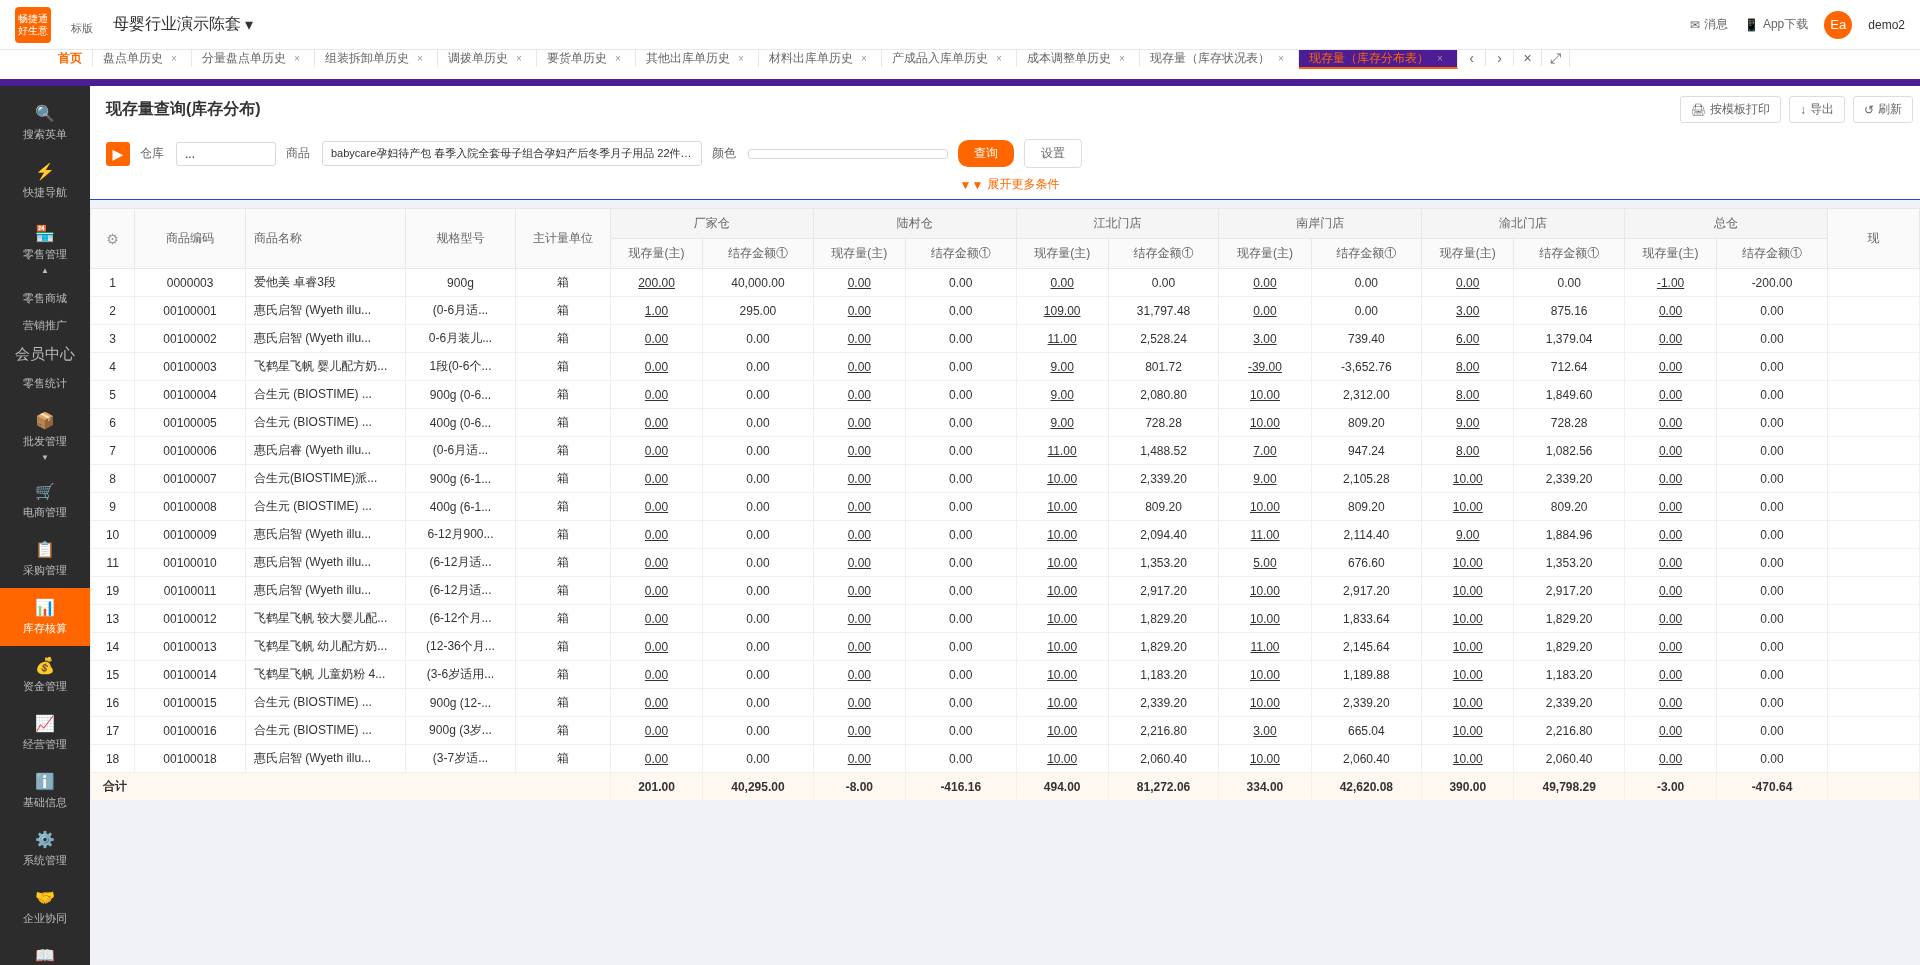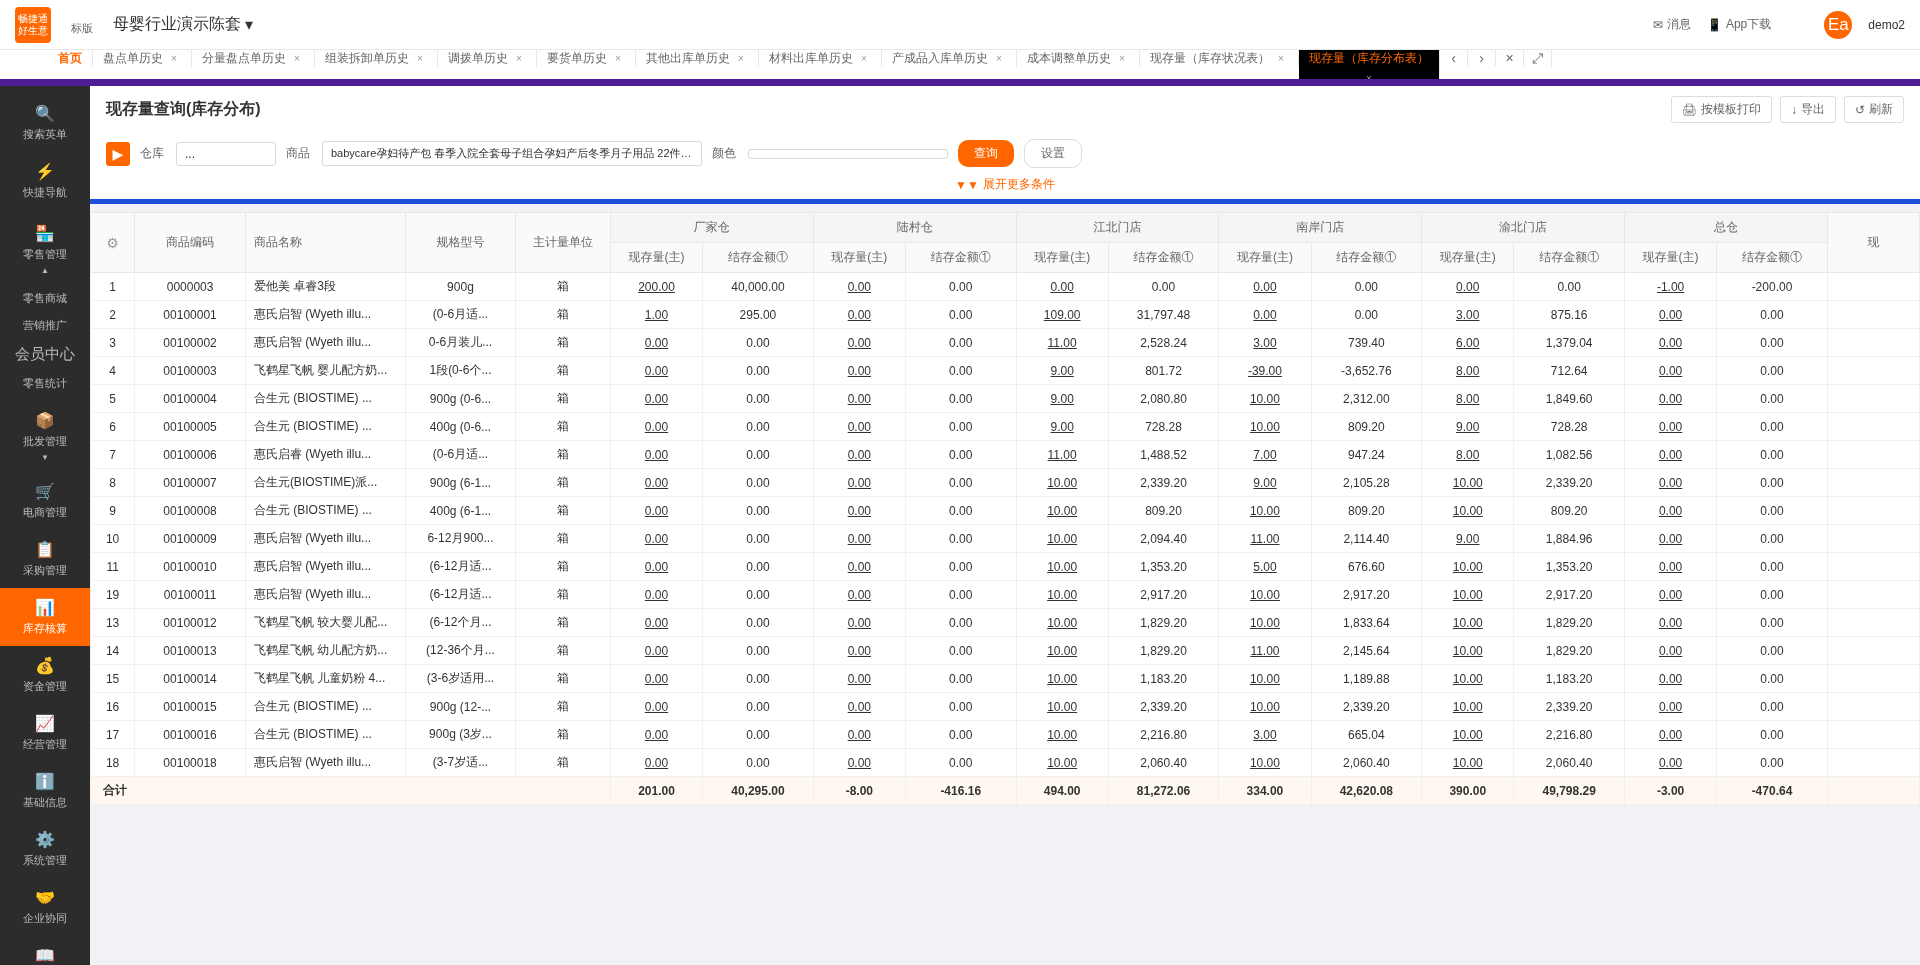--- a/index.html
+++ b/index.html
@@ -32,21 +32,21 @@
       display: flex; align-items: center; gap: 16px;
     }
     .header-icon-btn {
       display: flex; align-items: center; gap: 4px;
       color: #666; cursor: pointer; font-size: 12px;
     }
     .avatar-circle {
       width: 28px; height: 28px; border-radius: 50%;
       background: #ff6600; color: #fff;
       display: flex; align-items: center; justify-content: center;
-      font-size: 17px; cursor: pointer; margin-left: 37px;
+      font-size: 13px; cursor: pointer;
     }
     .company-select {
       display: flex; align-items: center; gap: 4px;
       font-size: 16px; color: #333; cursor: pointer;
     }
 
     
     .tab-bar {
       height: 36px;
       background: #fff;
@@ -65,24 +65,23 @@
       border-right: 1px solid #e8e8e8;
       white-space: nowrap;
       position: relative;
     }
     .tab-item.home {
       background: #fff;
       color: #ff6600;
       font-weight: bold;
     }
     .tab-item.active {
-      background: #000000;
+      background: #4c1d95;
       color: #ff6600;
       border-bottom: 2px solid #ff6600;
-      flex-direction: column;
     }
     .tab-close {
       font-size: 10px; color: #999; cursor: pointer;
       width: 14px; height: 14px;
       display: flex; align-items: center; justify-content: center;
       border-radius: 50%;
     }
     .tab-nav-btn {
       width: 28px;
       display: flex; align-items: center; justify-content: center;
@@ -126,22 +125,22 @@
       flex: 1;
       display: flex;
       flex-direction: column;
       overflow: hidden;
       background: #f0f2f5;
     }
 
     
     .page-header {
       background: #fff;
-      padding: 10px 16px 0 16px;
-      border-bottom: 5px solid #1d4ed8;
+      padding: 10px 7px 0 16px;
+      border-bottom: 1px solid #1d4ed8;
     }
     .page-title-row {
       display: flex; align-items: center; justify-content: space-between;
       margin-bottom: 8px;
     }
     .page-title { font-size: 16px; font-weight: bold; color: #333; }
     .page-actions { display: flex; gap: 8px; align-items: center; }
     .btn-print {
       display: flex; align-items: center; gap: 4px;
       padding: 4px 10px; border: 1px solid #ddd; background: #fff;
@@ -183,21 +182,21 @@
     .filter-input-sm { width: 100px; }
     .filter-input-color { width: 200px; }
     .btn-query {
       padding: 5px 16px;
       background: #ff6600; color: #fff;
       border: none; border-radius: 10px; cursor: pointer; font-size: 12px;
     }
     .btn-setting {
       padding: 5px 16px;
       background: #fff; color: #666;
-      border: 1px solid #ddd; border-radius: 10px; cursor: pointer; font-size: 12px;
+      border: 1px solid #ddd; border-radius: 4px; cursor: pointer; font-size: 12px;
     }
     .expand-conditions {
       display: flex; align-items: center; gap: 4px;
       color: #ff6600; cursor: pointer; font-size: 12px;
     }
 
     
     .table-area {
       flex: 1;
       overflow: auto;

